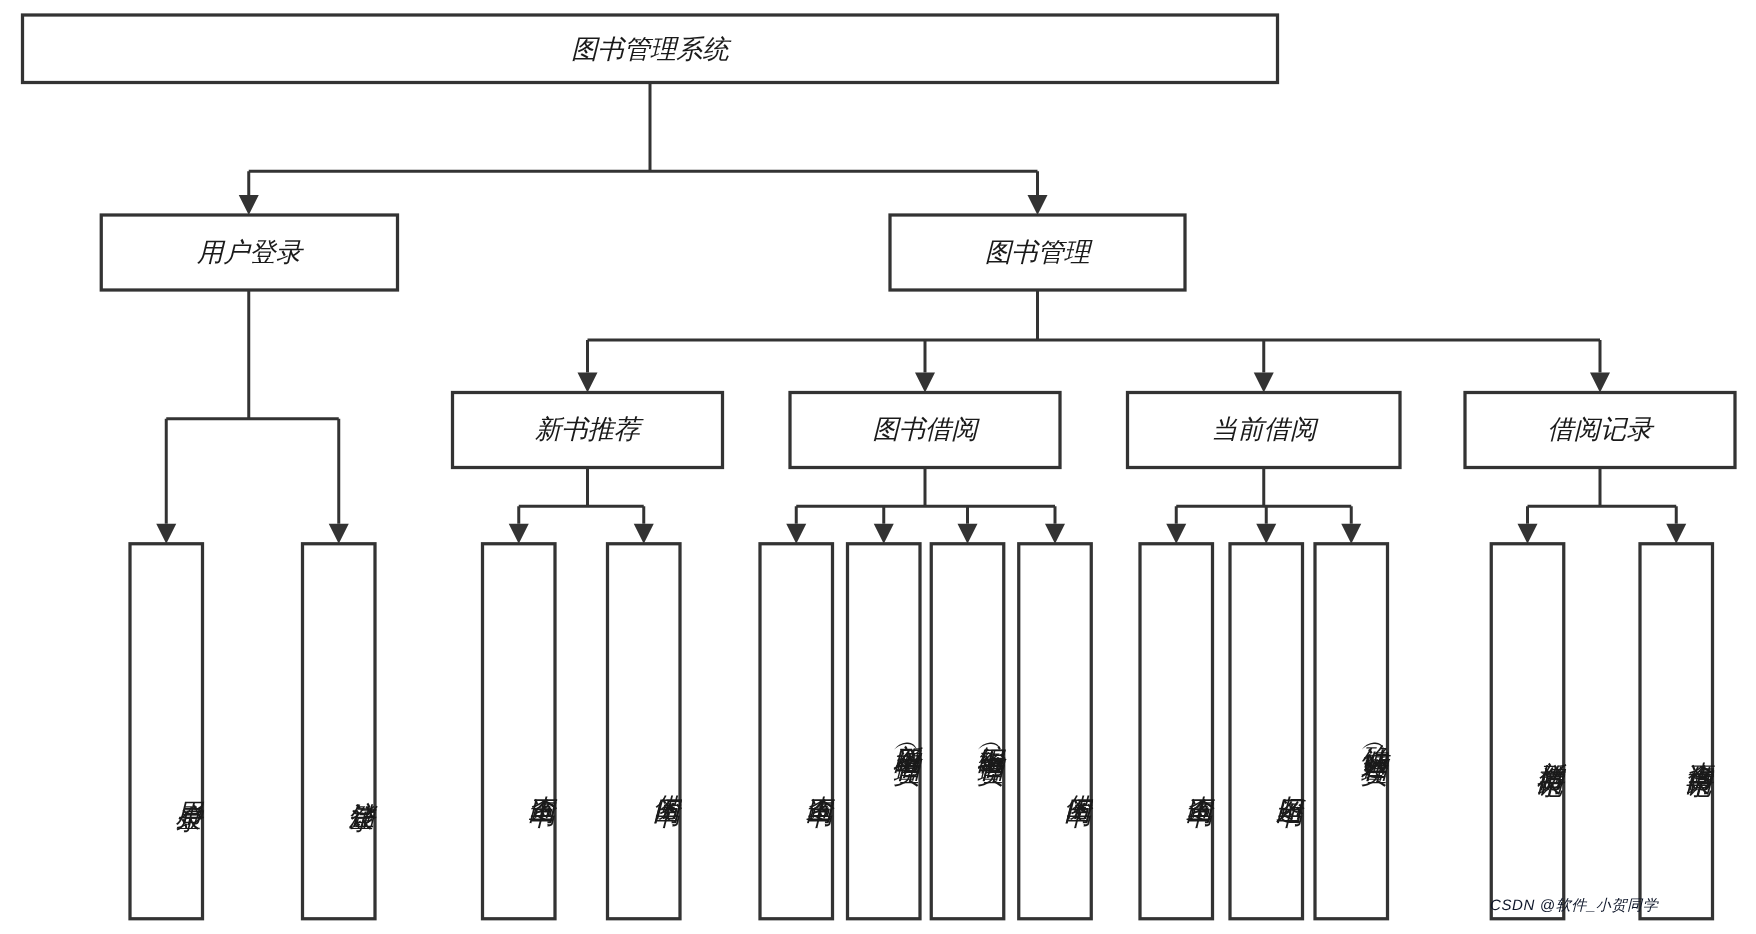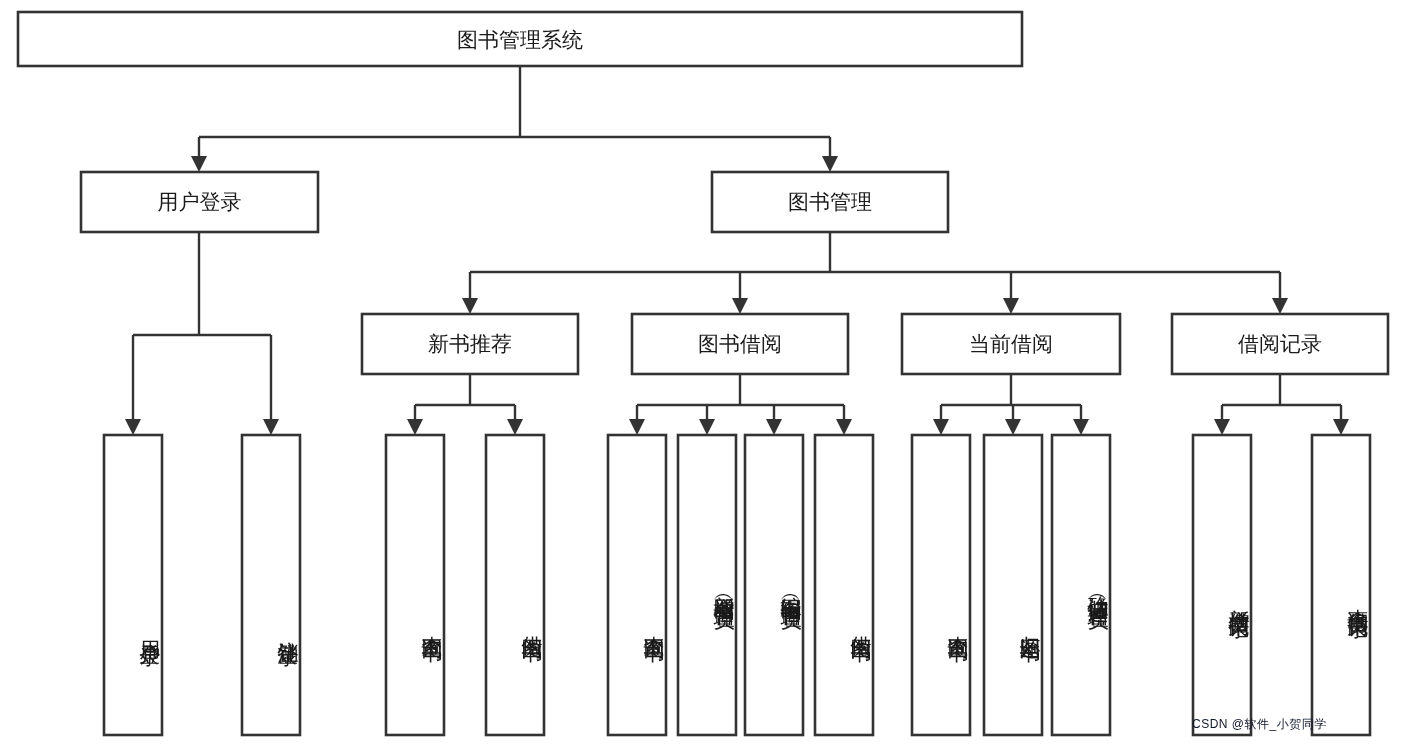--- a/index.html
+++ b/index.html
@@ -11,20 +11,21 @@
     width: 1405px;
     height: 747px;
     font-family: "Liberation Sans", sans-serif;
     overflow: hidden;
   }
   #diagram-root {
     position: relative;
     width: 1405px;
     height: 747px;
     background: #ffffff;
+    font-style: italic;
   }
   svg#tree-svg {
     position: absolute;
     left: 0;
     top: 0;
     width: 1405px;
     height: 747px;
   }
   .node-rect {
     fill: #ffffff;

